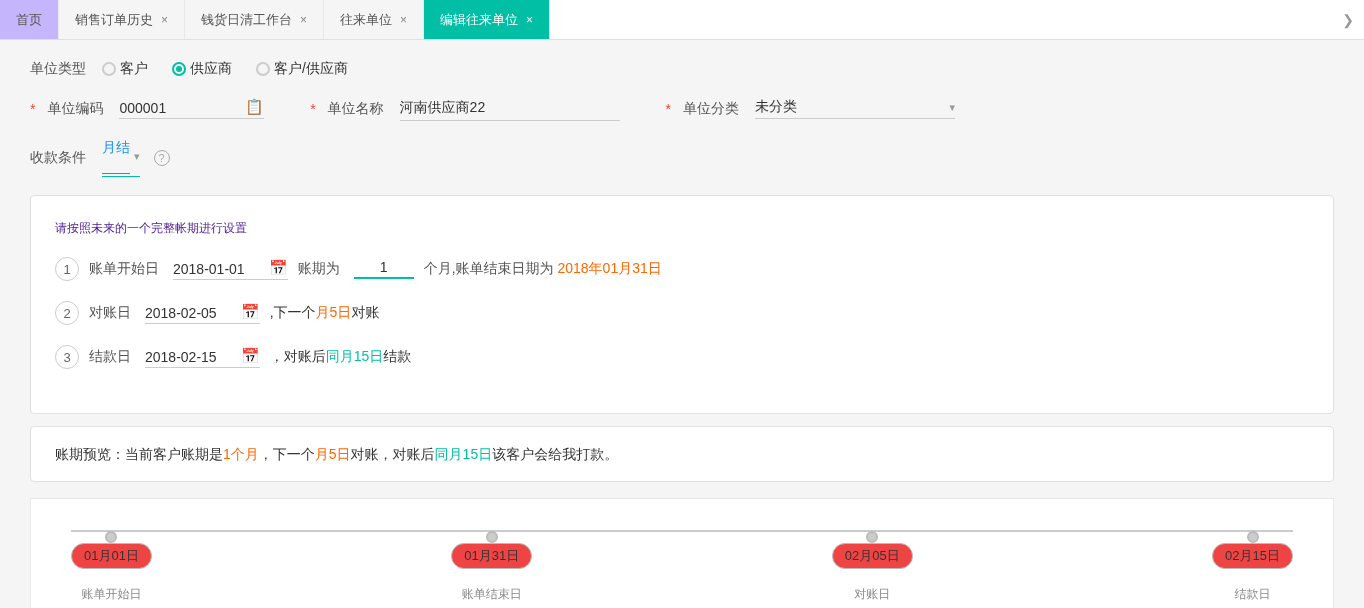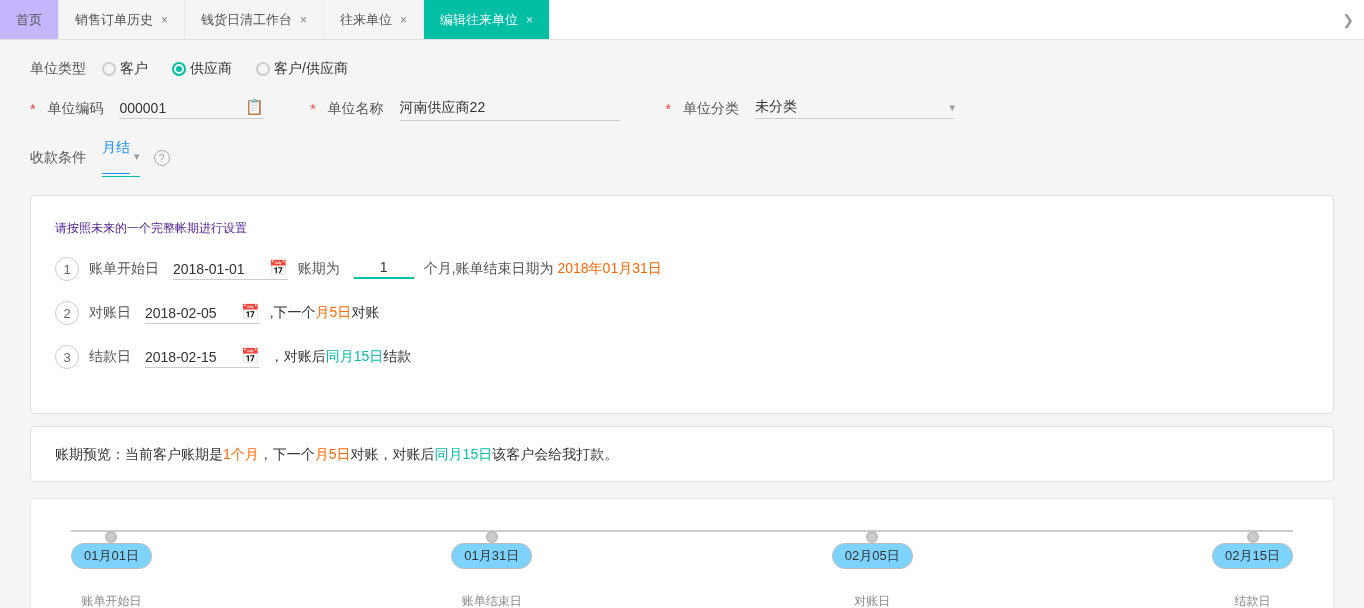--- a/index.html
+++ b/index.html
@@ -239,22 +239,22 @@
       border: 2px solid #bbb;
       background: #fff;
       margin-bottom: 8px;
     }
     .tl-pill {
       border: 1px solid #bbb;
       border-radius: 14px;
       padding: 3px 12px;
       font-size: 13px;
       color: #333;
-      background: #7dd3fc;
-      margin-bottom: 24px;
+      background: #ef4444;
+      margin-bottom: 17px;
       margin-top: -8px;
     }
     .tl-caption {
       font-size: 12px;
       color: #888;
       white-space: nowrap;
     }
   </style>
 </head>
 <body>

